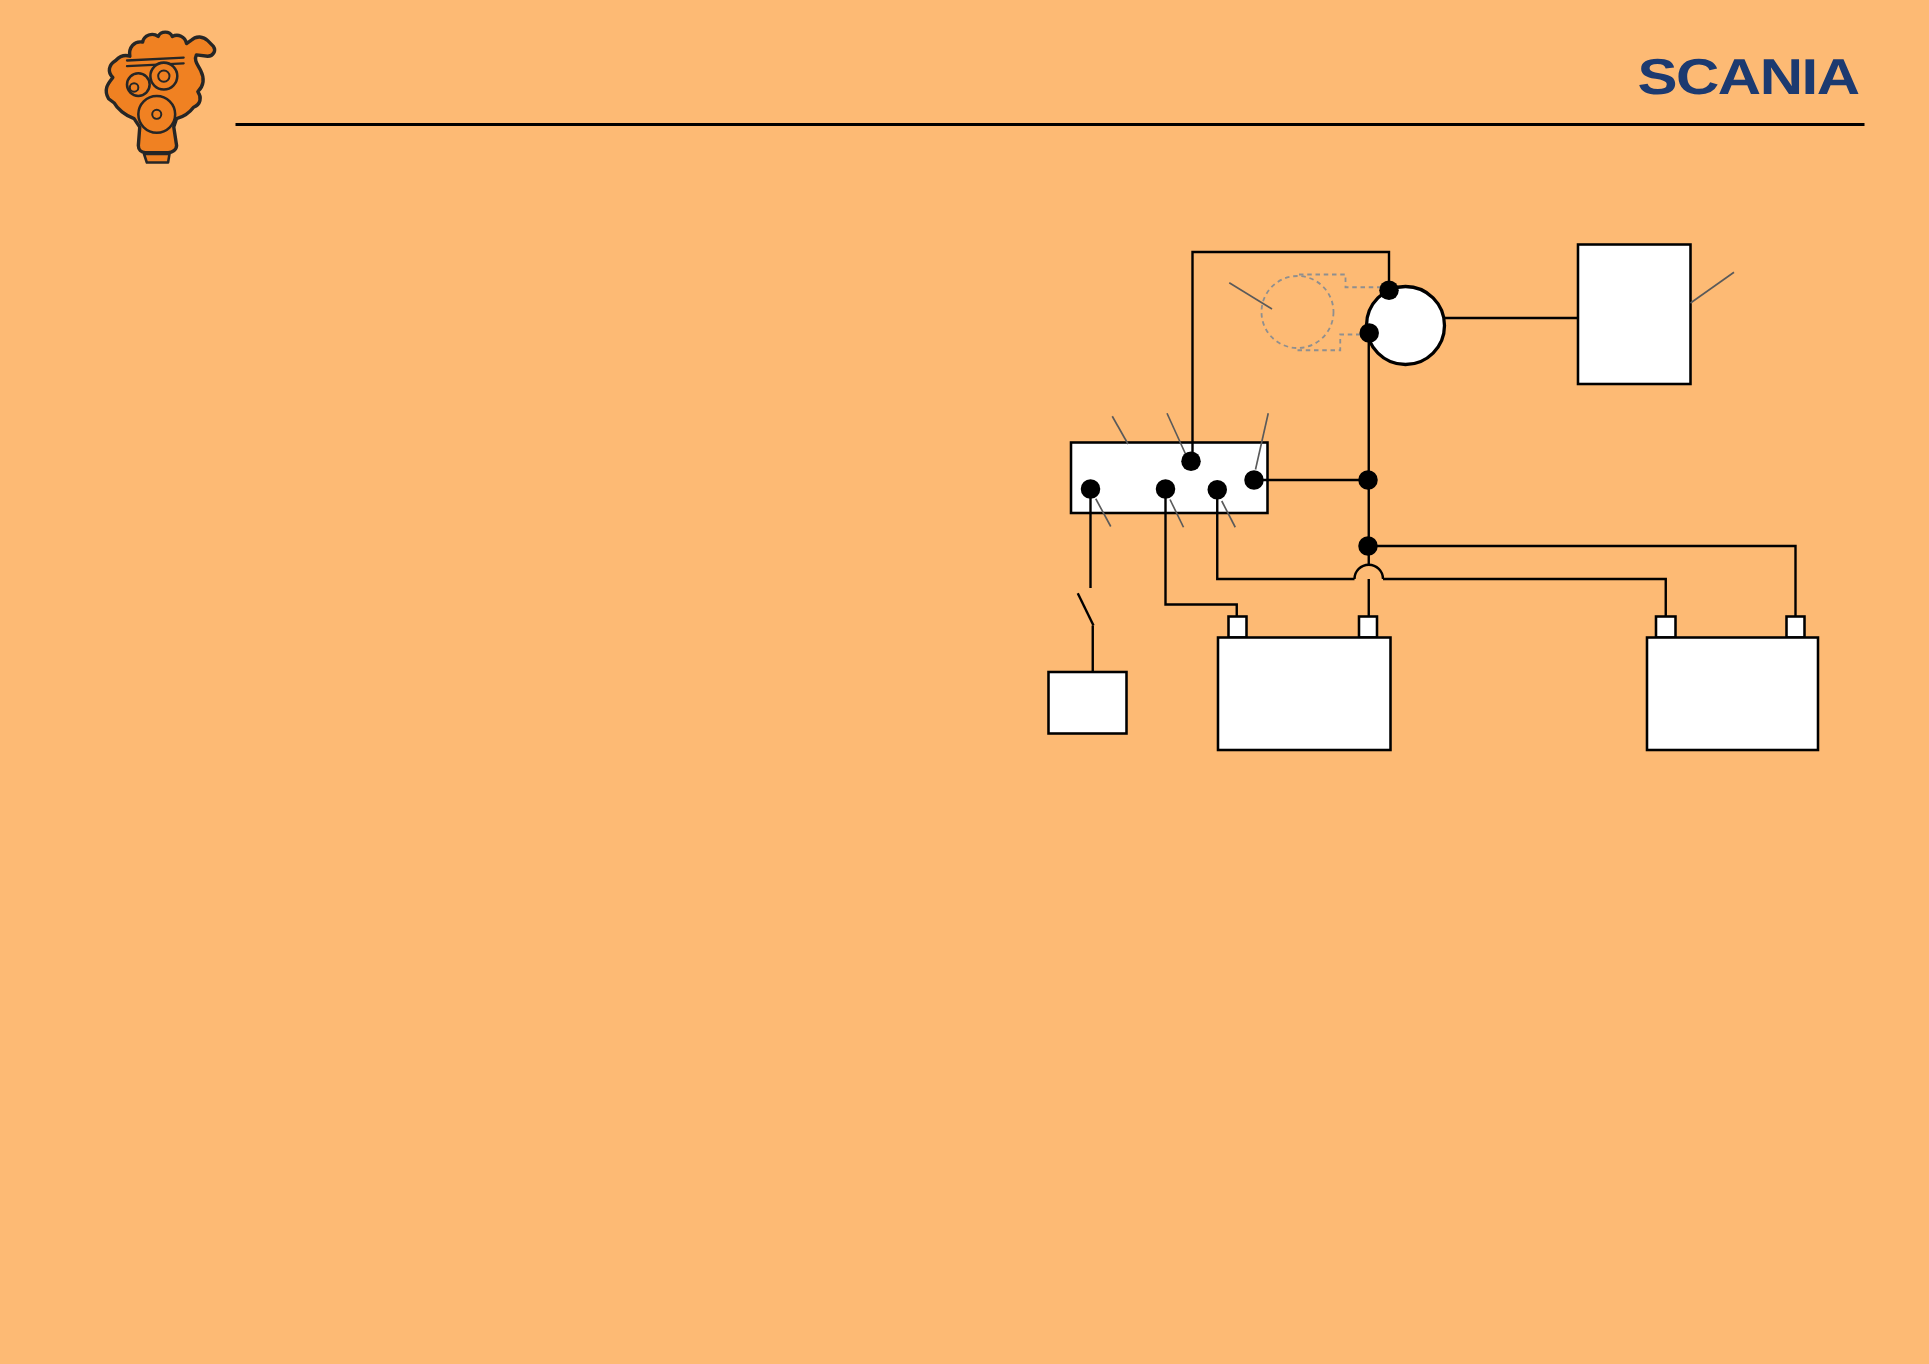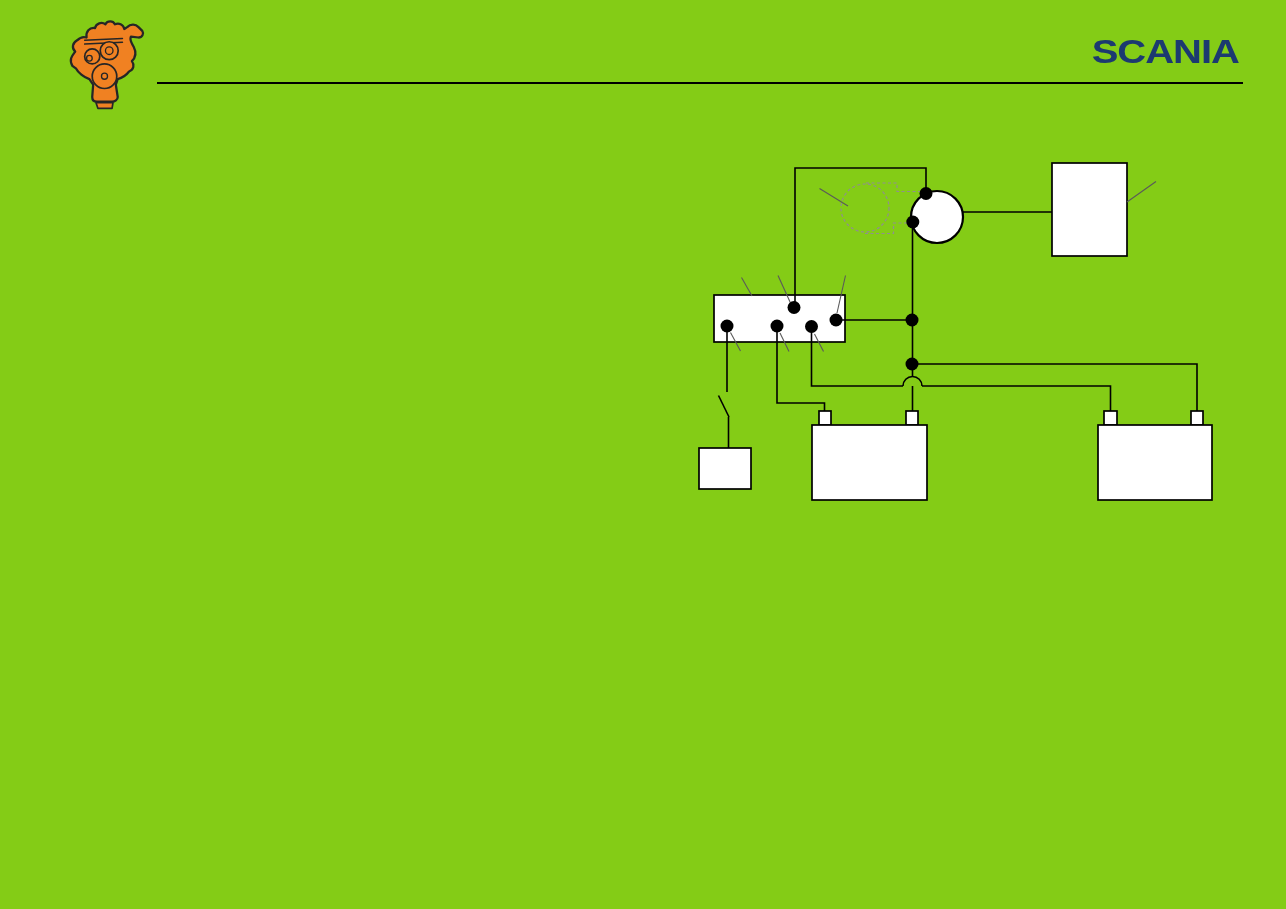--- a/index.html
+++ b/index.html
@@ -1,20 +1,20 @@
 <!DOCTYPE html>
 <html><head>
 <meta charset="utf-8">
 <style>
   html,body{margin:0;padding:0;}
   body{
     width:1286px;height:909px;background:#ffffff;position:relative;overflow:hidden;
     font-family:"Liberation Sans",sans-serif;
   }
-  .page{position:absolute;inset:0;background:#84cc16;}
+  .page{position:absolute;inset:0;background:#fdba74;}
   .brand{
     position:absolute;top:33px;right:47px;
     color:#1c3a70;font-size:40px;font-weight:bold;letter-spacing:-1px;
     transform:scaleY(0.84);transform-origin:top right;white-space:nowrap;
   }
   .rule{position:absolute;left:157px;top:82px;width:1086px;height:2px;background:#000;}
   .engine-logo{position:absolute;left:56px;top:12px;width:97px;height:102px;}
   .diagram{position:absolute;left:0;top:0;width:1286px;height:909px;}
 </style>
 </head>

